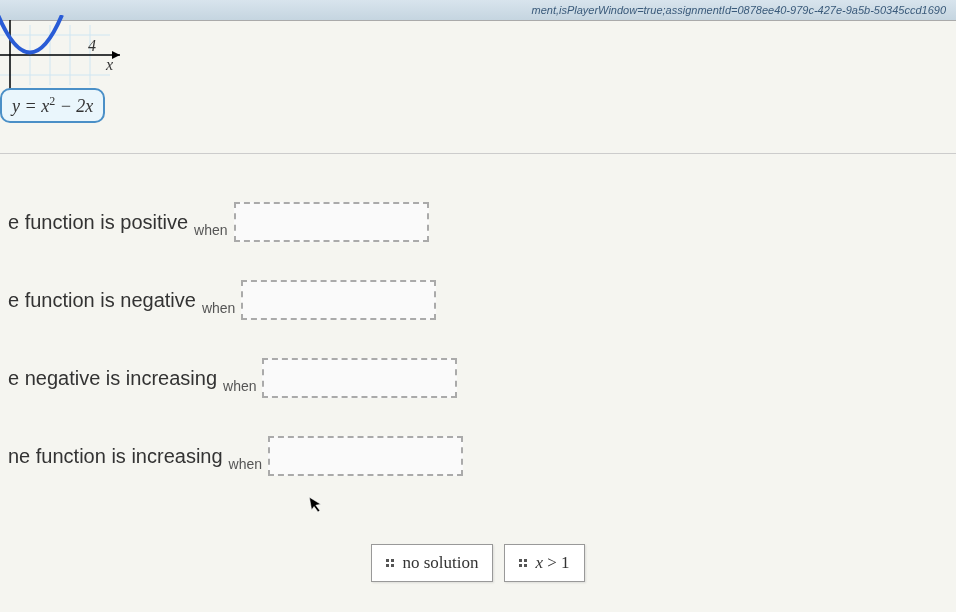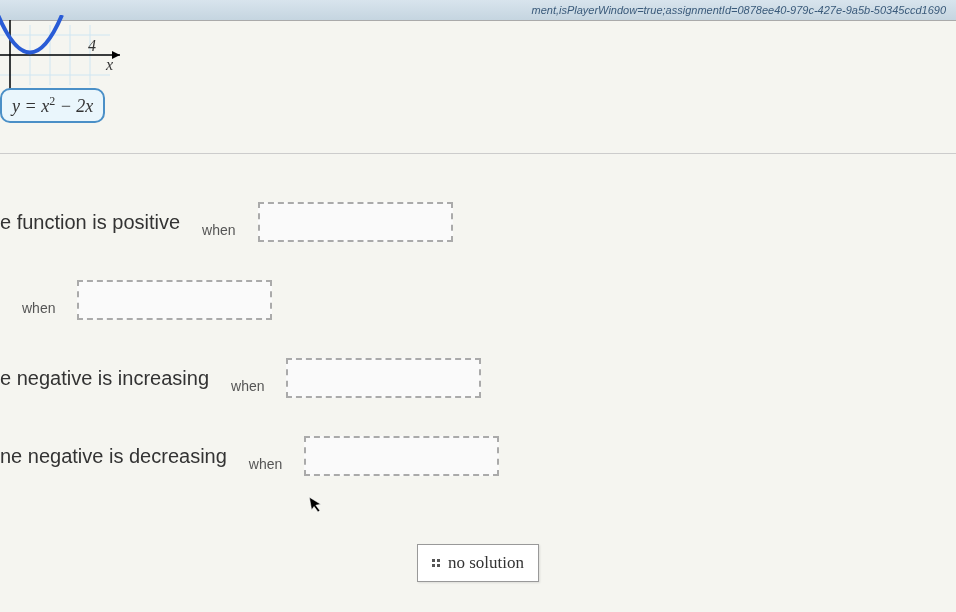--- a/index.html
+++ b/index.html
@@ -62,25 +62,26 @@
     }
     .question-row {
       display: flex;
       align-items: center;
       margin: 18px 0 38px 0;
       padding-left: 0;
     }
     .question-text {
       font-size: 20px;
       color: #333;
+      padding-left: 8px;
     }
     .when-text {
       font-size: 14px;
       color: #555;
-      margin: 0 22px;
+      margin: 0 6px;
       align-self: flex-end;
       padding-bottom: 4px;
     }
     .drop-zone {
       border: 2px dashed #aaa;
       width: 195px;
       height: 40px;
       background: #fafafa;
     }
     .answer-bank {
@@ -169,30 +170,31 @@
   </div>
 </div>
 
 <div class="content">
   <div class="question-row">
     <span class="question-text">e function is positive</span>
     <span class="when-text">when</span>
     <div class="drop-zone"></div>
   </div>
   <div class="question-row">
+    <span class="question-text">e function is negative</span>
     <span class="when-text">when</span>
     <div class="drop-zone"></div>
   </div>
   <div class="question-row">
     <span class="question-text">e negative is increasing</span>
     <span class="when-text">when</span>
     <div class="drop-zone"></div>
   </div>
   <div class="question-row">
-    <span class="question-text">ne negative is decreasing</span>
+    <span class="question-text">ne function is increasing</span>
     <span class="when-text">when</span>
     <div class="drop-zone"></div>
   </div>
 </div>
 
 <div class="cursor">
   <svg width="14" height="18" viewBox="0 0 14 18">
     <path d="M1 1 L1 14 L4 11 L7 17 L9 16 L6 10 L11 10 Z" fill="#000" stroke="#fff" stroke-width="0.5"></path>
   </svg>
 </div>
@@ -200,13 +202,22 @@
 <div class="answer-bank">
   <div class="answer-tile">
     <span class="drag-handle">
         <span></span>
         <span></span>
         <span></span>
         <span></span>
       </span>
     <span>no solution</span>
   </div>
+  <div class="answer-tile">
+    <span class="drag-handle">
+        <span></span>
+        <span></span>
+        <span></span>
+        <span></span>
+      </span>
+    <span><i>x</i> &gt; 1</span>
+  </div>
 </div>
 
 </body></html>

